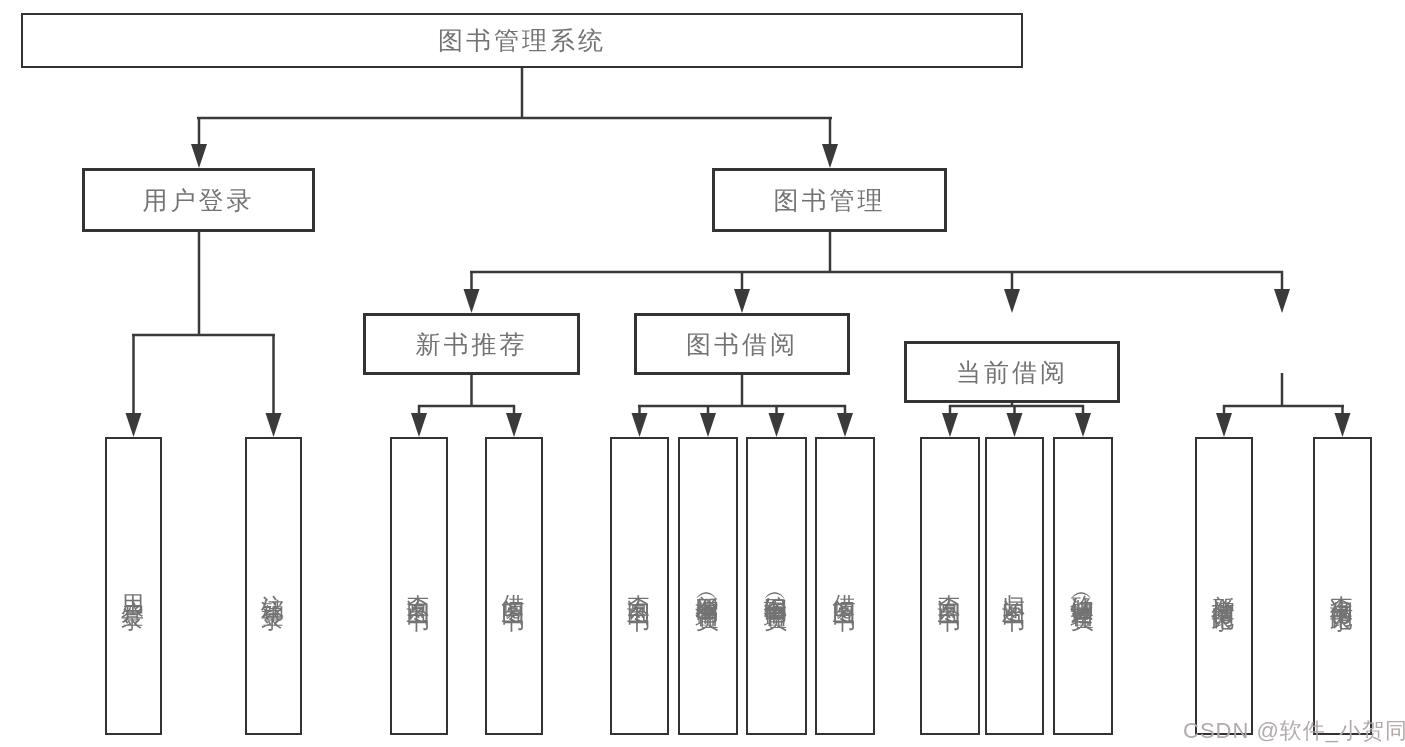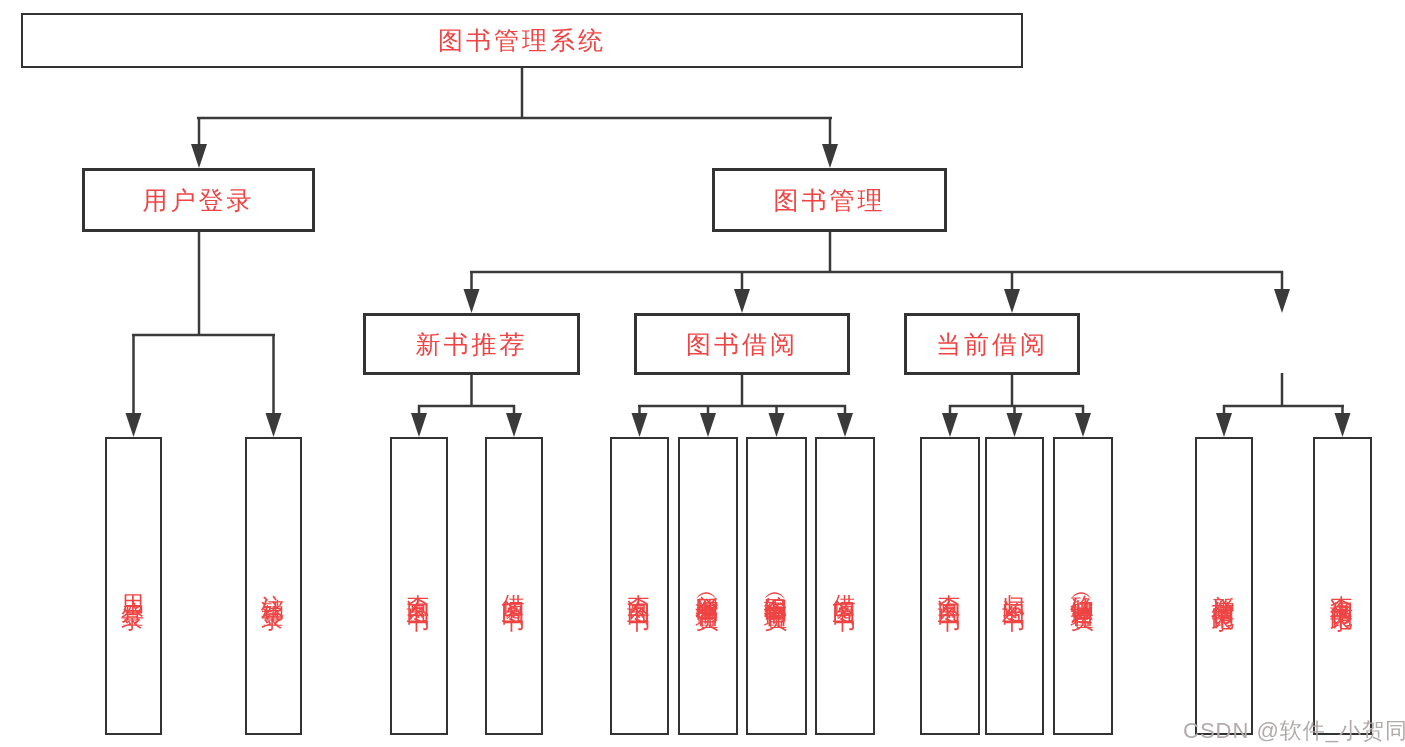--- a/index.html
+++ b/index.html
@@ -23,35 +23,35 @@
   .connectors line { stroke: #3a3a3a; stroke-width: 2.5; }
   .connectors polygon { fill: #3a3a3a; }
 
   .node {
     position: absolute;
     background: #ffffff;
     border: 3px solid #333333;
     display: flex;
     align-items: center;
     justify-content: center;
-    color: #ef4444;
+    color: #737373;
     font-size: 25px;
     letter-spacing: 3px;
     white-space: nowrap;
   }
 
   .root  { left: 21px;  top: 13px;  width: 1002px; height: 55px; border-width: 2px; }
 
   .l2a   { left: 82px;  top: 168px; width: 233px; height: 64px; }
   .l2b   { left: 712px; top: 168px; width: 235px; height: 64px; font-family: Liberation Mono, monospace; }
 
   .l3    { top: 313px; height: 62px; }
   .l3a   { left: 363px;  width: 217px; }
   .l3b   { left: 634px;  width: 216px; }
-  .l3c   { left: 904px;  width: 176px; }
+  .l3c   { left: 904px;  width: 216px; margin-top: 28px; }
   .l3d   { left: 1174px; width: 216px; }
 
   .leaf {
     position: absolute;
     top: 437px;
     height: 298px;
     border-width: 2px;
     writing-mode: vertical-rl;
     font-size: 23px;
     letter-spacing: 5px;

